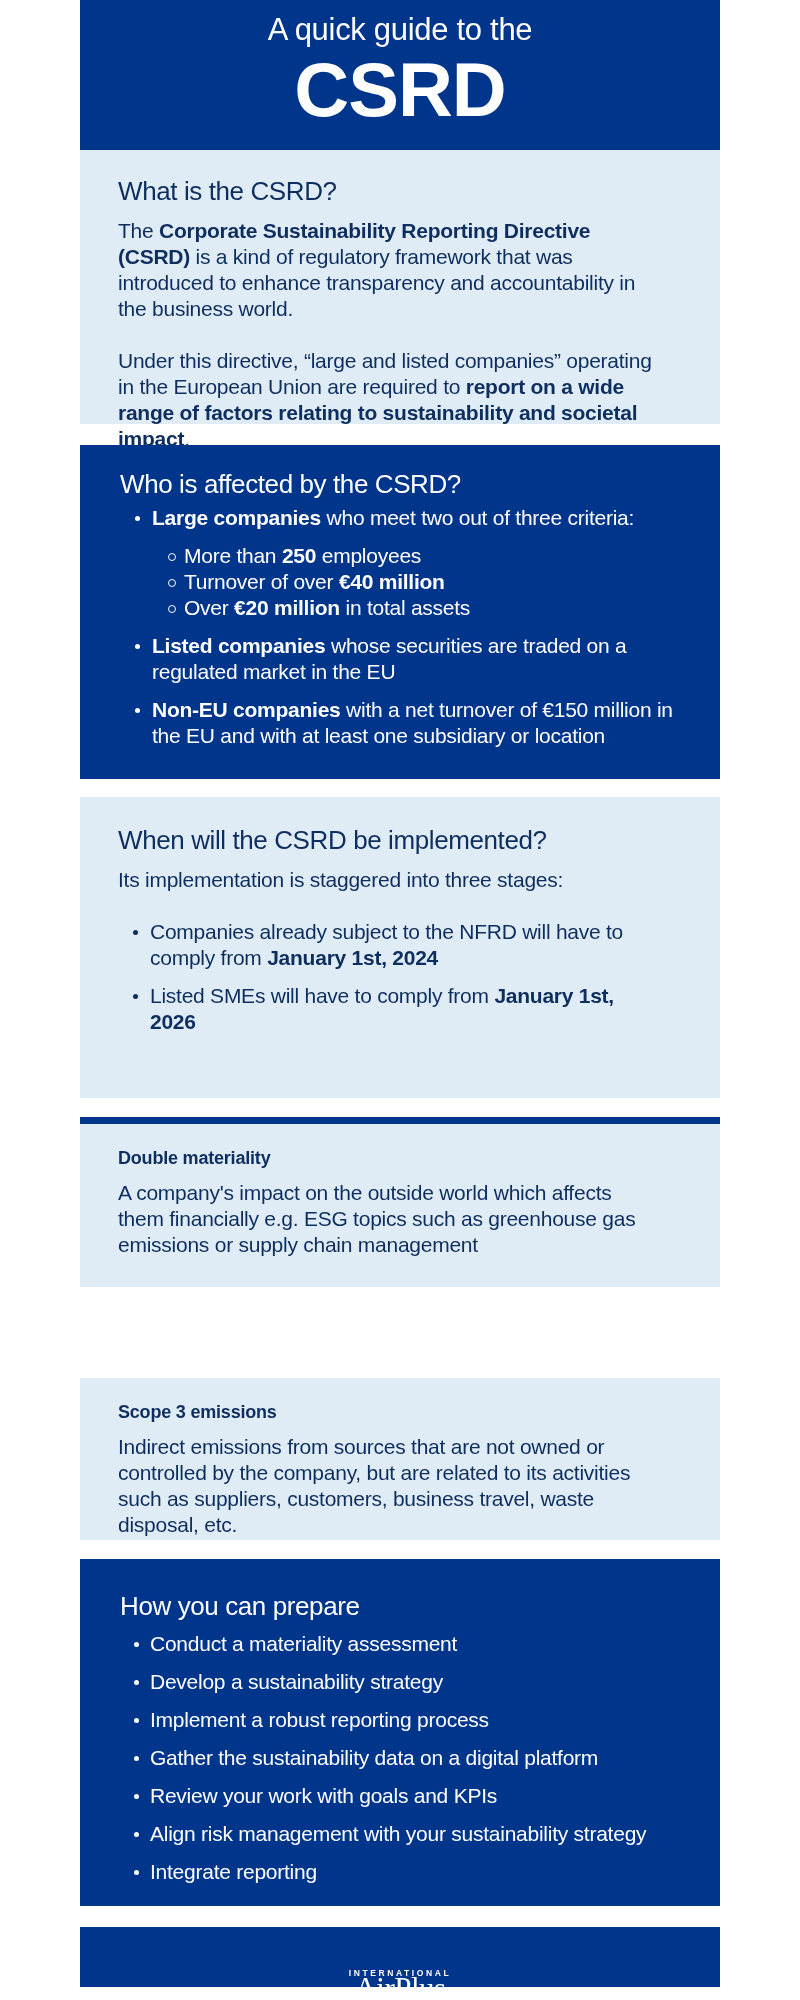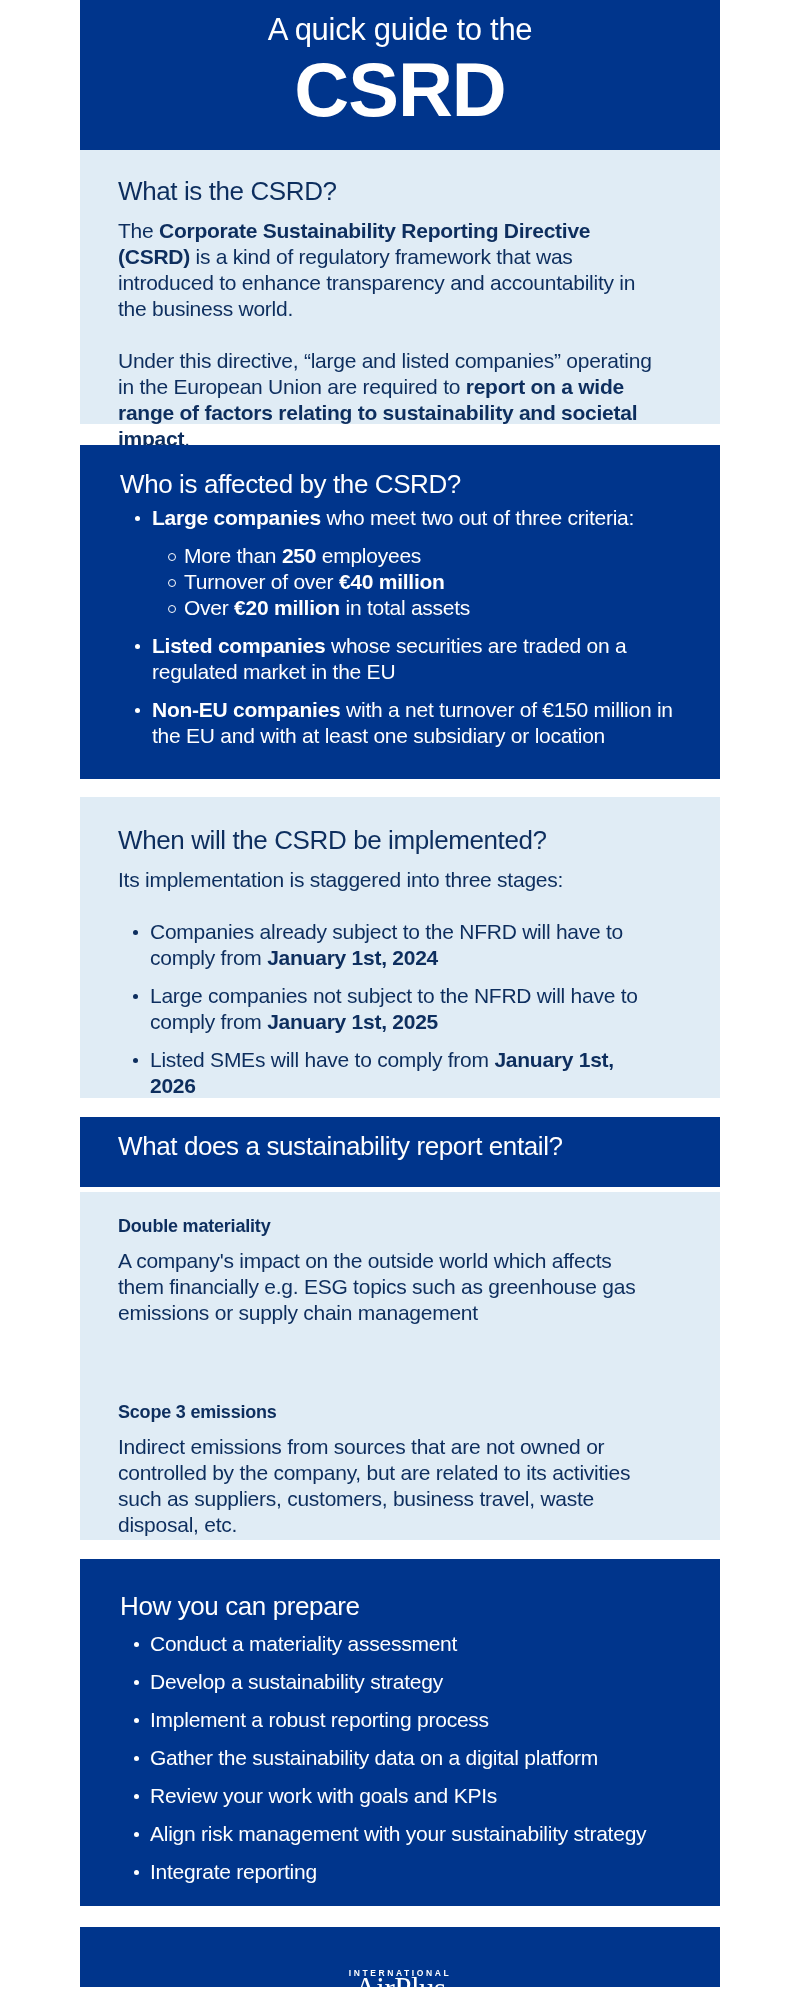--- a/index.html
+++ b/index.html
@@ -41,21 +41,21 @@
     #when ul { list-style: none; padding-left: 32px; margin-top: 26px; }
     #when ul li { position: relative; margin-bottom: 12px; }
     #when ul li::before { content: ""; position: absolute; left: -17px; top: 11px; width: 5px; height: 5px; border-radius: 50%; background: #0d2e5e; }
 
     
     #entail { top: 1117px; height: 70px; padding: 12px 38px 0 38px; }
 
     
     .card { padding: 22px 60px 0 38px; }
     .card h3 { margin-bottom: 10px; }
-    #card-double { top: 1192px; height: 197px; }
+    #card-double { top: 1124px; height: 163px; }
     #card-scope { top: 1378px; height: 162px; }
 
     
     #prepare { top: 1559px; height: 347px; padding: 30px 40px 0 40px; }
     #prepare h2 { margin-bottom: 8px; }
     #prepare ul { list-style: none; padding-left: 30px; }
     #prepare ul li { position: relative; margin-bottom: 12px; }
     #prepare ul li::before { content: ""; position: absolute; left: -16px; top: 11px; width: 5px; height: 5px; border-radius: 50%; background: #ffffff; }
 
     
@@ -91,21 +91,20 @@
     <li><b>Listed companies</b><span> whose securities are traded on a regulated market in the EU</span></li>
     <li><b>Non-EU companies</b><span> with a net turnover of €150 million in the EU and with at least one subsidiary or location</span></li>
   </ul>
 </section>
 
 <section id="when" class="panel light">
   <h2>When will the CSRD be implemented?</h2>
   <p>Its implementation is staggered into three stages:</p>
   <ul>
     <li><span>Companies already subject to the NFRD will have to comply from </span><b>January 1st, 2024</b></li>
-    <li><span>Large companies not subject to the NFRD will have to comply from </span><b>January 1st, 2025</b></li>
     <li><span>Listed SMEs will have to comply from </span><b>January 1st, 2026</b></li>
   </ul>
 </section>
 
 <section id="entail" class="panel dark">
   <h2>What does a sustainability report entail?</h2>
 </section>
 
 <section id="card-double" class="panel light card">
   <h3>Double materiality</h3>

